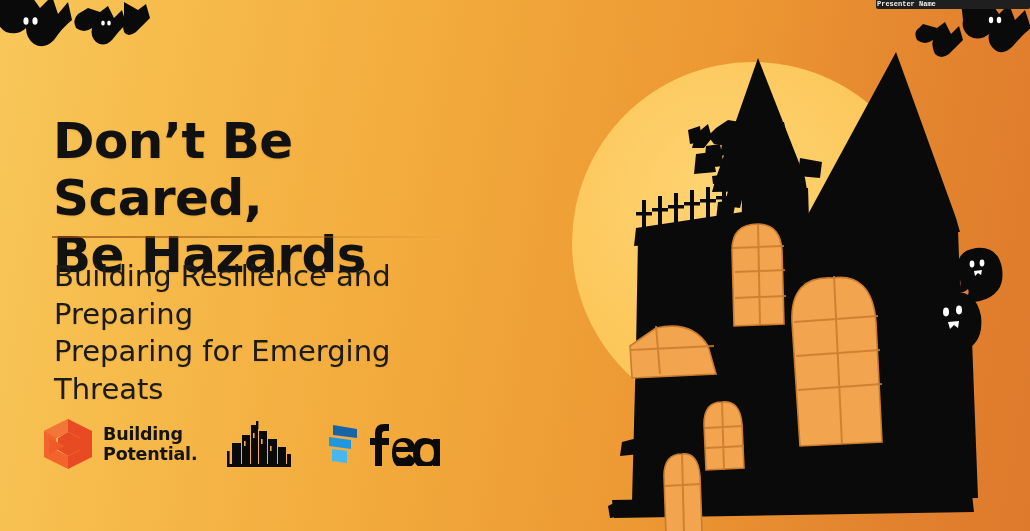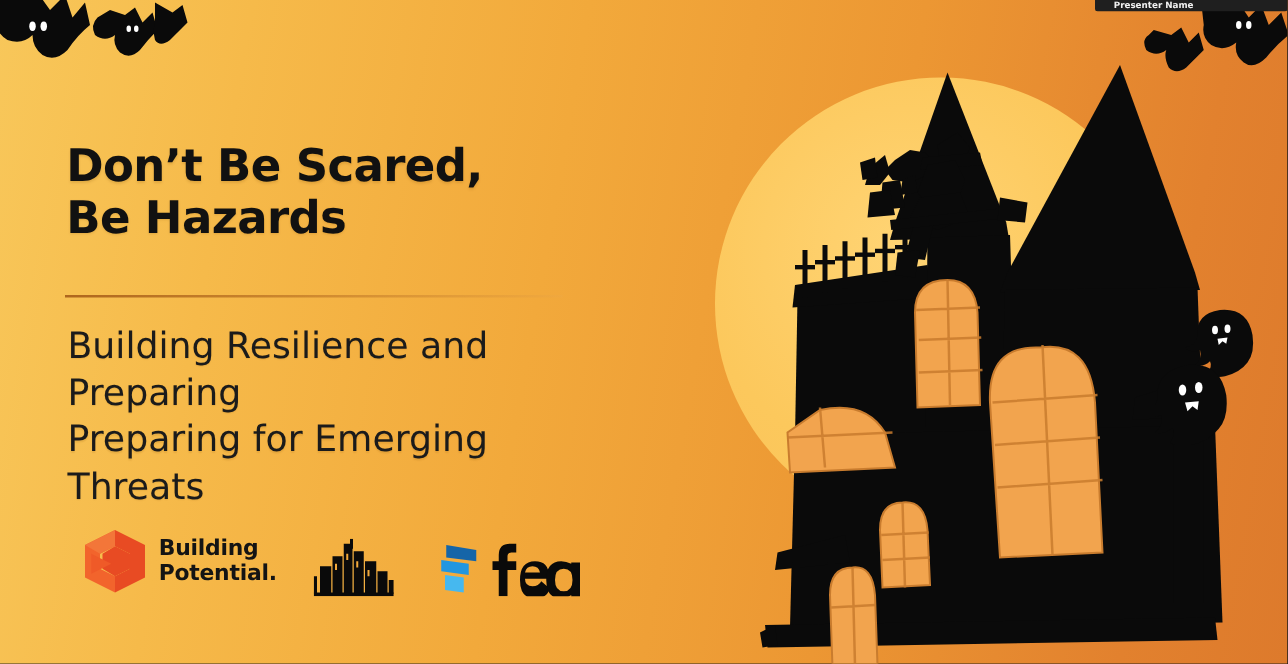--- a/index.html
+++ b/index.html
@@ -32,21 +32,21 @@
     border-radius: 50%;
     background: radial-gradient(circle at 42% 38%, #ffd474 0%, #fcc85c 55%, #f9c158 100%);
   }
 
   
   .title {
     position: absolute;
     left: 53px;
     top: 113px;
     width: 460px;
-    font-size: 36px;
+    font-size: 50px;
     line-height: 1.14;
     font-weight: 700;
     color: #111111;
     letter-spacing: -0.5px;
     text-shadow: 0 1px 2px rgba(120,70,0,0.18);
   }
   .title-rule {
     position: absolute;
     left: 52px;
     top: 236px;
@@ -62,25 +62,25 @@
     font-size: 29px;
     line-height: 1.30;
     font-weight: 400;
     color: #1b1b1b;
     text-shadow: 0 1px 1px rgba(140,85,10,0.14);
   }
 
   
   .logo-strip {
     position: absolute;
-    left: 64px;
+    left: 40px;
     top: 411px;
     height: 66px;
     display: flex;
-    align-items: flex-end;
+    align-items: center;
     gap: 30px;
   }
   .logo { display: flex; align-items: center; }
   .bp-mark { width: 56px; height: 56px; margin-right: 7px; }
   .bp-text {
     font-size: 17.5px;
     line-height: 1.16;
     font-weight: 600;
     color: #141414;
     letter-spacing: -0.2px;
@@ -111,23 +111,24 @@
     height: 9px;
     background: #1f1f1f;
     border-radius: 0 0 2px 2px;
     overflow: hidden;
   }
   .vc-bar-label {
     color: #f0f0f0;
     font-size: 7px;
     font-weight: 700;
     line-height: 9px;
-    padding-left: 15px;
+    padding-left: 1px;
     white-space: nowrap;
     overflow: hidden;
+    font-family: Liberation Mono, monospace;
   }
 </style>
 </head>
 <body>
 
 <div id="slide">
 
   <div class="moon"></div>
 
   <svg class="house" viewBox="0 0 430 481">

